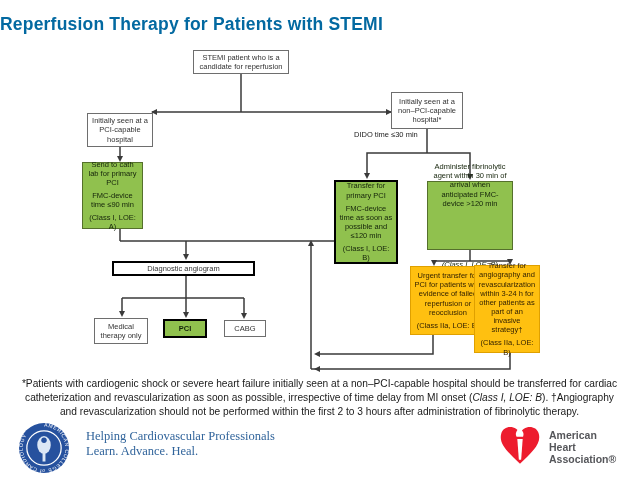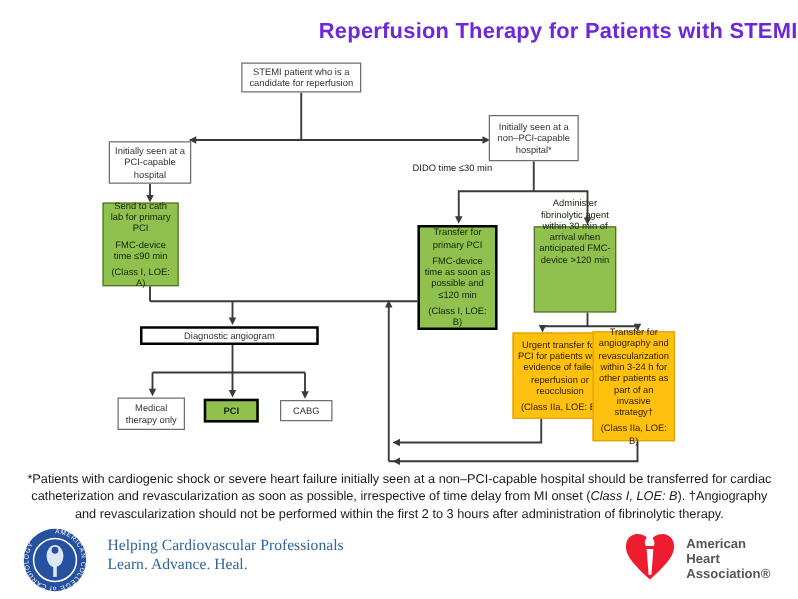--- a/index.html
+++ b/index.html
@@ -1,49 +1,49 @@
 <!DOCTYPE html>
 <html><head>
 <meta charset="utf-8">
 <style>
   * { margin:0; padding:0; box-sizing:border-box; }
   html,body { background:#ffffff; }
   body { font-family:"Liberation Sans", sans-serif; }
   .stage { position:relative; width:638px; height:479px; background:#ffffff; overflow:hidden; }
 
-  .title { position:absolute; left:0; top:14px; width:638px; text-align:right;
-           font-size:17.5px; font-weight:bold; color:#6d28d9; letter-spacing:.2px; }
+  .title { position:absolute; left:0; top:14px; width:638px; text-align:left;
+           font-size:17.5px; font-weight:bold; color:#0369a1; letter-spacing:.2px; }
 
   svg.connectors { position:absolute; left:0; top:0; width:638px; height:479px; }
 
   .node { position:absolute; display:flex; flex-direction:column; justify-content:center;
           align-items:center; text-align:center; font-size:7.5px; line-height:1.22;
           color:#333; background:#fff; border:1px solid #6e6e6e; padding:2px 3px; }
   .node p { margin:0; }
   .node p + p { margin-top:4px; }
   .node.green  { background:#90C14E; border:1px solid #55702c; color:#14230a; }
   .node.orange { background:#FFC010; border:1px solid #DFA000; color:#2e1e00; }
   .node.thick  { border:2px solid #000; }
   .node .cls { }
   .node .cls-italic { font-style:italic; }
 
   #n-stemi        { left:193px; top:50px;  width:96px;  height:24px; }
   #n-pci-hosp     { left:87px;  top:113px; width:66px;  height:34px; }
   #n-nonpci-hosp  { left:391px; top:92px;  width:72px;  height:37px; }
   #n-cathlab      { left:82px;  top:162px; width:61px;  height:67px; border-width:1.5px; }
   #n-transfer-pci { left:334px; top:180px; width:64px;  height:84px; }
-  #n-fibrin       { left:427px; top:181px; width:66px;  height:69px;gap:48px; }
+  #n-fibrin       { left:427px; top:181px; width:86px;  height:69px;gap:48px; }
   #n-diag         { left:112px; top:261px; width:143px; height:15px; padding:1px; }
   #n-medical      { left:94px;  top:318px; width:54px;  height:26px; }
   #n-pci          { left:163px; top:319px; width:44px;  height:19px; }
   #n-cabg         { left:224px; top:320px; width:42px;  height:17px; }
   #n-urgent       { left:396px; top:266px; width:76px;  height:69px;margin-left:14px; }
   #n-angio        { left:474px; top:265px; width:66px;  height:88px; }
 
-  .dido { position:absolute; left:330px; top:130px; width:70px; font-size:7.5px;
+  .dido { position:absolute; left:354px; top:130px; width:70px; font-size:7.5px;
           color:#222; text-align:left; }
 
   .footnote { position:absolute; left:16px; top:377px; width:607px;
               font-size:10.2px; line-height:1.36; color:#1a1a1a;text-align:center; }
   .footnote i { font-style:italic; }
 
   .footer { position:absolute; left:0; top:420px; width:638px; height:59px; }
   .acc-seal { position:absolute; left:18px; top:2px; width:52px; height:52px; }
   .acc-tagline { position:absolute; left:86px; top:9px; font-family:"Liberation Serif", serif;
                  color:#31649B; font-size:12.5px; line-height:1.18; }

